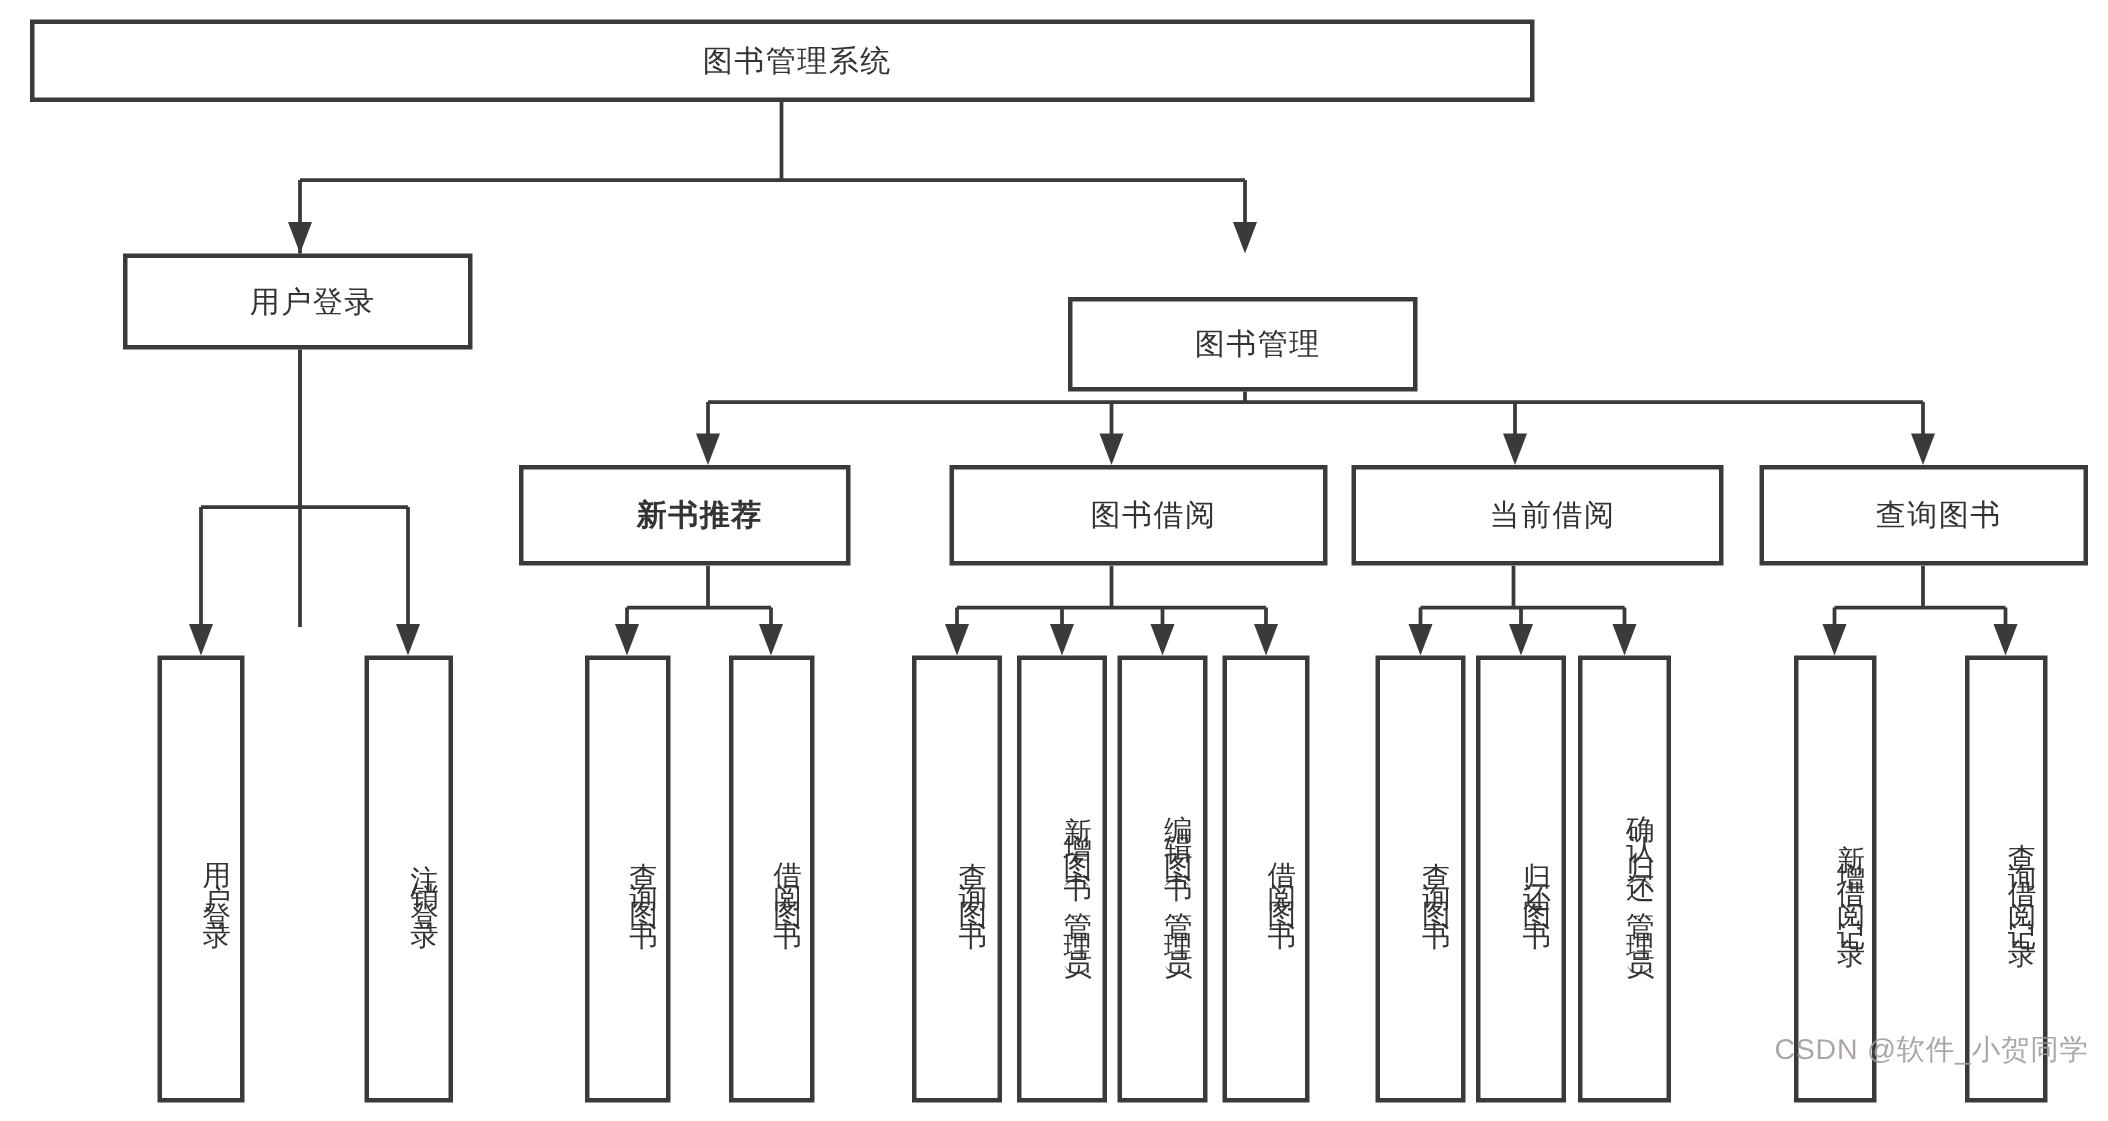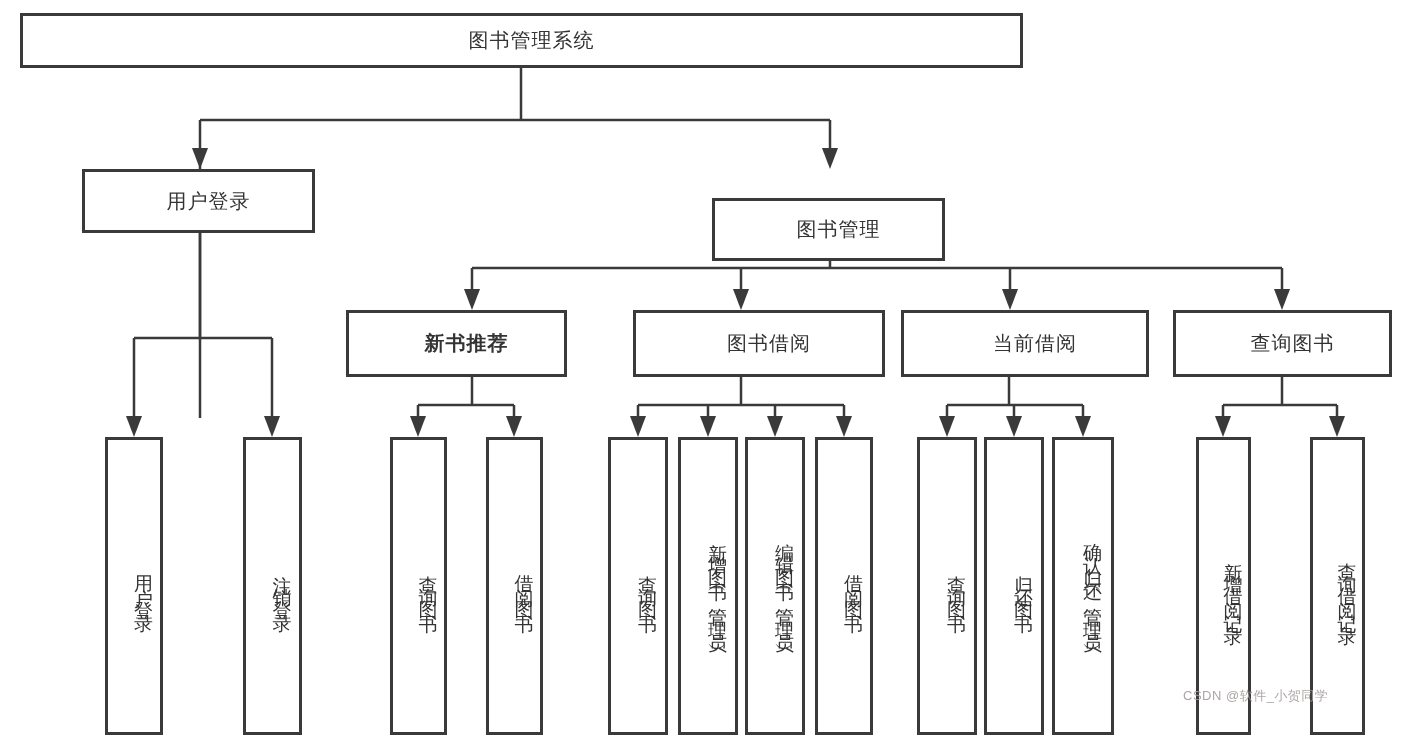--- a/index.html
+++ b/index.html
@@ -33,21 +33,21 @@
     writing-mode: vertical-lr;
     text-orientation: mixed;
     letter-spacing: 13px;
     line-height: 1;
     white-space: nowrap;
   }
   .watermark {
     position: absolute;
     left: 1183px;
     top: 687px;
-    font-size: 13px;
+    font-size: 19px;
     color: #a39c9c;
     opacity: 0.9;
     letter-spacing: 0.5px;
     z-index: 10;
     white-space: nowrap;
   }
 </style>
 </head>
 <body>
 

